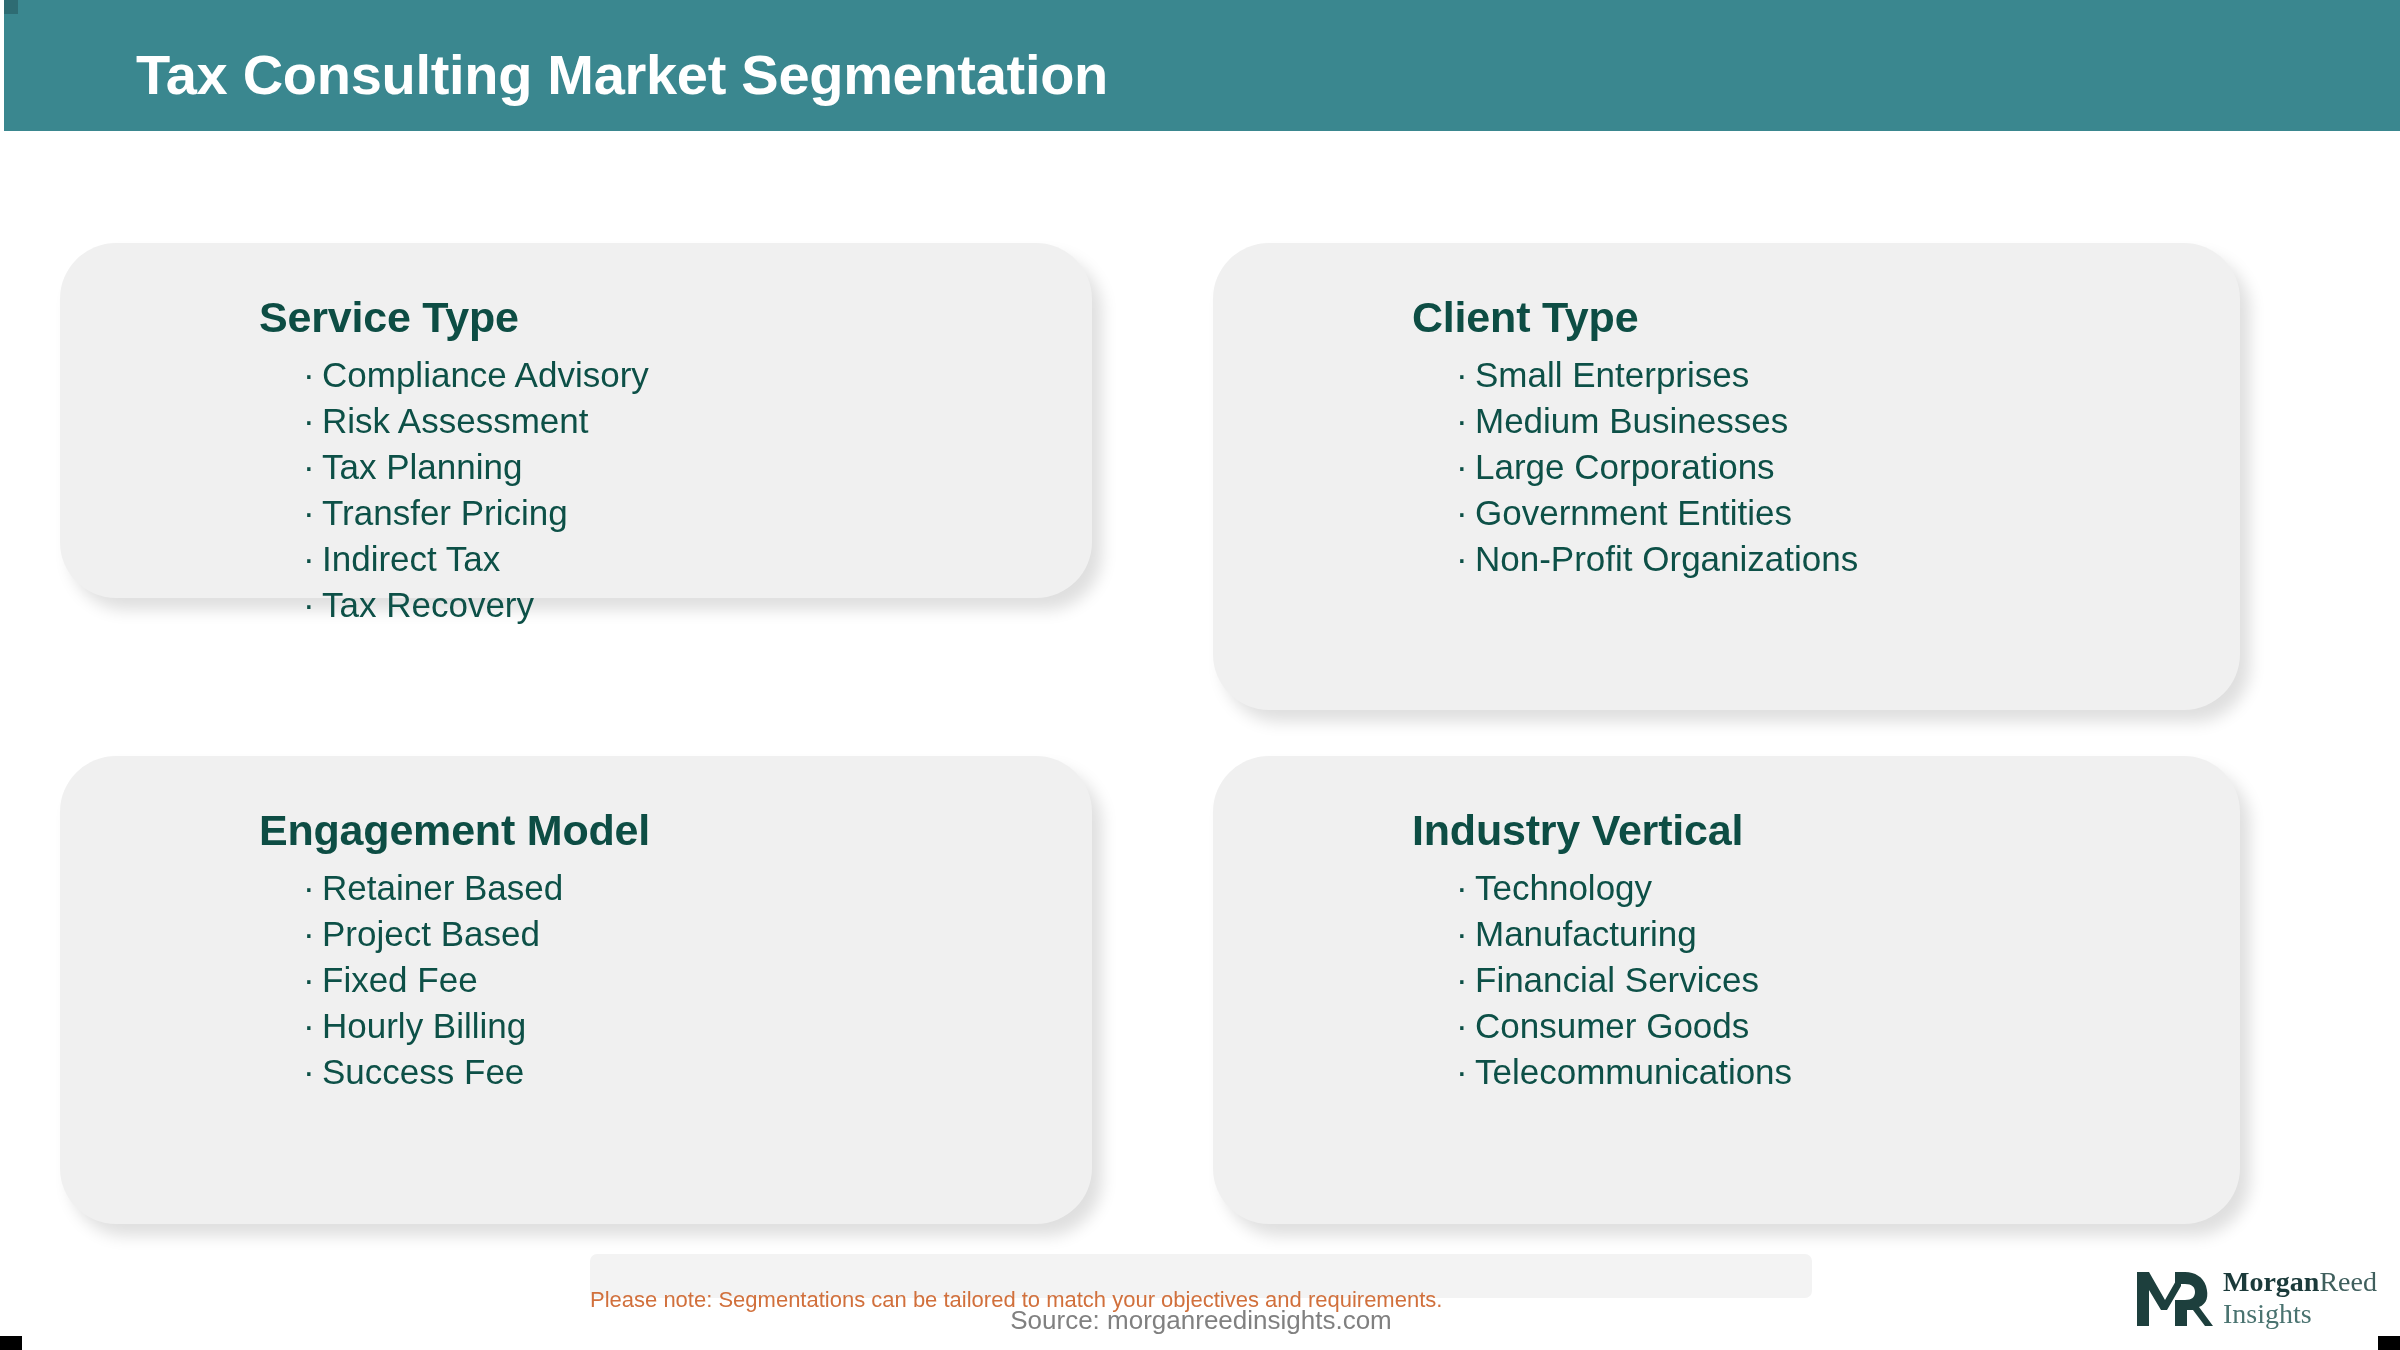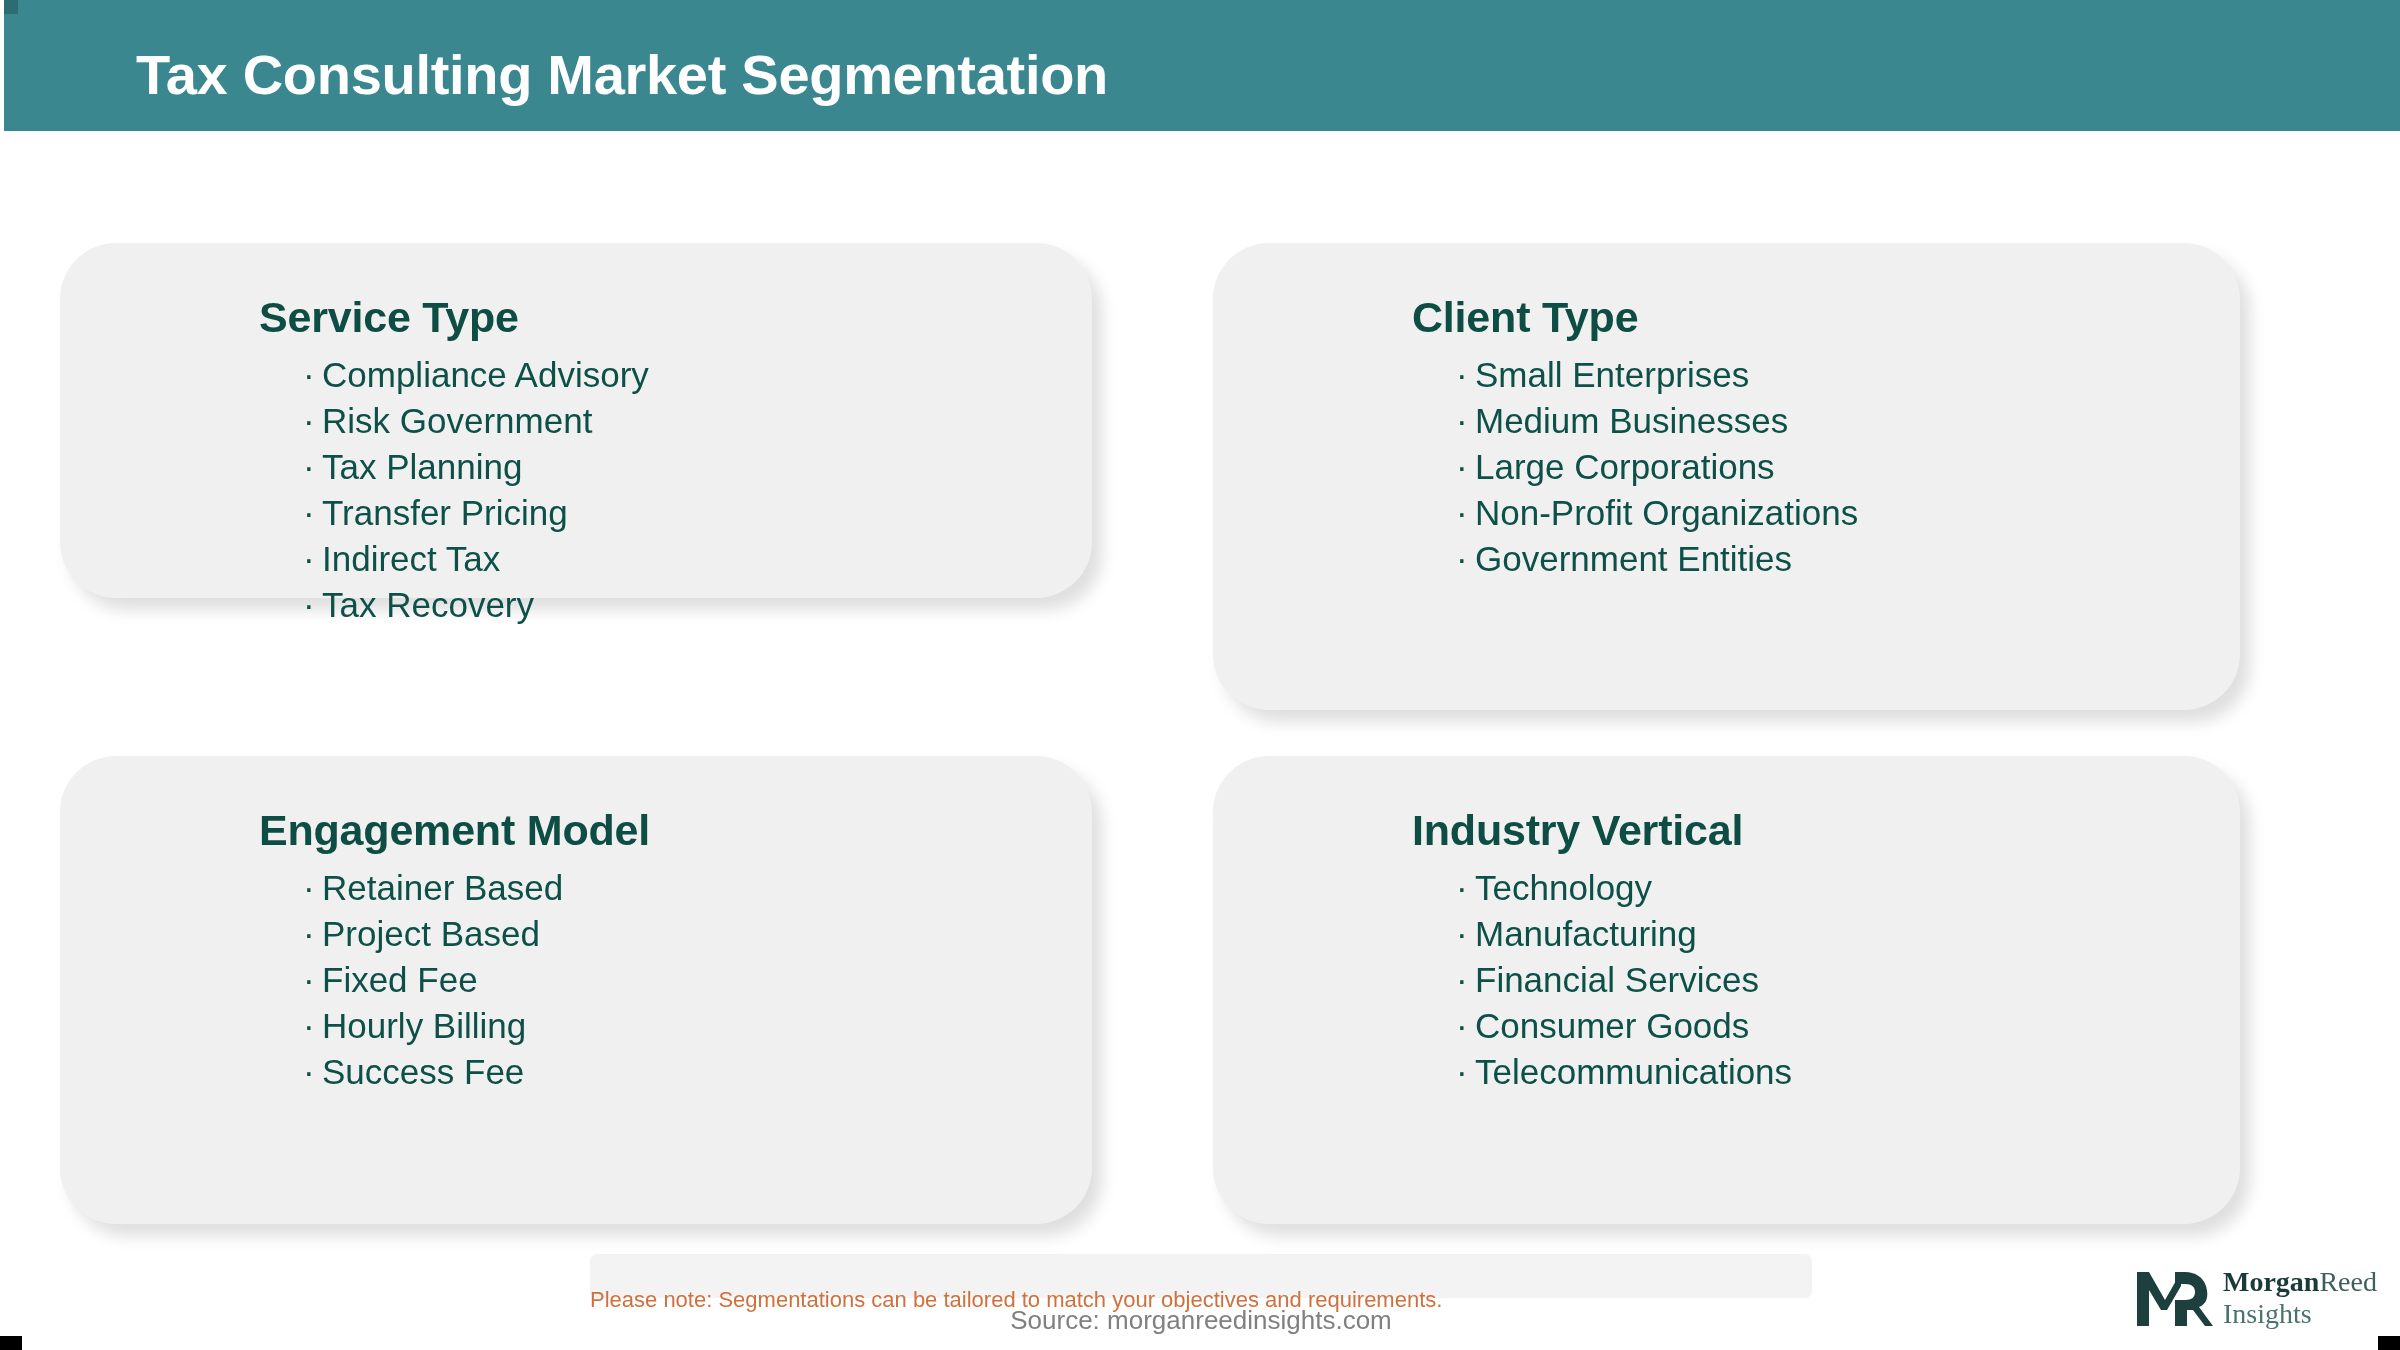--- a/index.html
+++ b/index.html
@@ -182,38 +182,38 @@
   <div class="header-title">Tax Consulting Market Segmentation</div>
 </div>
 
 <div class="cards">
 
   <div class="card card-0">
     <div class="card-inner">
       <div class="card-title">Service Type</div>
       <ul class="card-list">
         <li><span class="bullet">·</span><span>Compliance Advisory</span></li>
-        <li><span class="bullet">·</span><span>Risk Government</span></li>
+        <li><span class="bullet">·</span><span>Risk Assessment</span></li>
         <li><span class="bullet">·</span><span>Tax Planning</span></li>
         <li><span class="bullet">·</span><span>Transfer Pricing</span></li>
         <li><span class="bullet">·</span><span>Indirect Tax</span></li>
         <li><span class="bullet">·</span><span>Tax Recovery</span></li>
       </ul>
     </div>
   </div>
 
   <div class="card card-1">
     <div class="card-inner">
       <div class="card-title">Client Type</div>
       <ul class="card-list">
         <li><span class="bullet">·</span><span>Small Enterprises</span></li>
         <li><span class="bullet">·</span><span>Medium Businesses</span></li>
         <li><span class="bullet">·</span><span>Large Corporations</span></li>
+        <li><span class="bullet">·</span><span>Government Entities</span></li>
         <li><span class="bullet">·</span><span>Non-Profit Organizations</span></li>
-        <li><span class="bullet">·</span><span>Government Entities</span></li>
       </ul>
     </div>
   </div>
 
   <div class="card card-2">
     <div class="card-inner">
       <div class="card-title">Engagement Model</div>
       <ul class="card-list">
         <li><span class="bullet">·</span><span>Retainer Based</span></li>
         <li><span class="bullet">·</span><span>Project Based</span></li>

